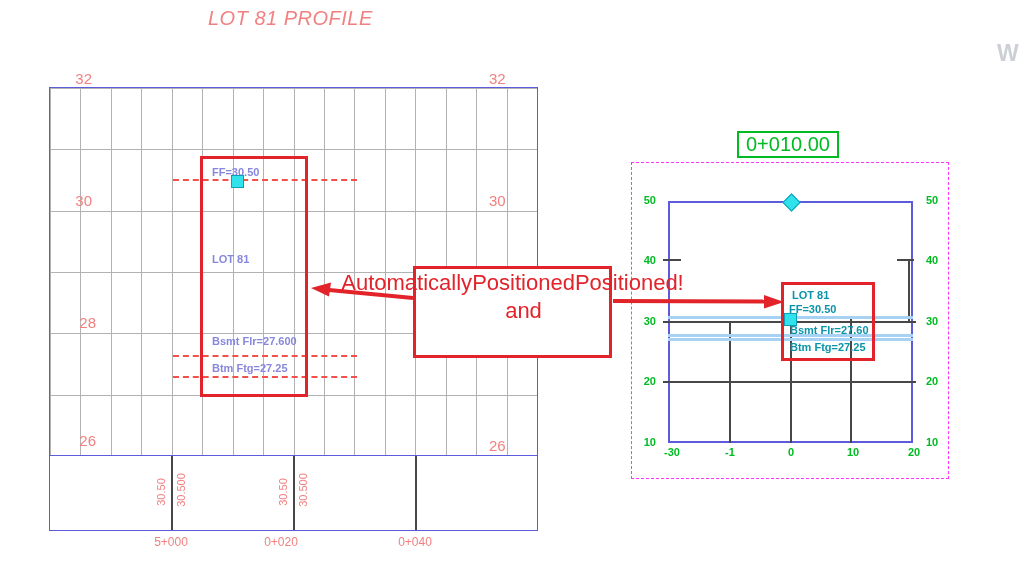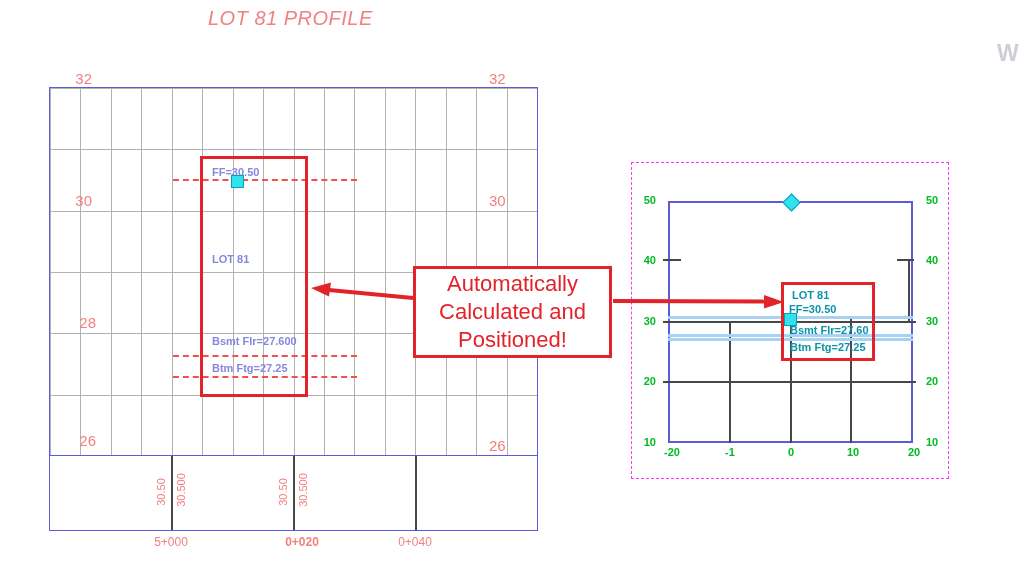--- a/index.html
+++ b/index.html
@@ -26,21 +26,21 @@
   .lblue{background:var(--light-blue);}
   .cyan-sq{background:var(--cyan-fill);border:1px solid var(--cyan-stroke);}
   .arrow-line{stroke:var(--red-accent);stroke-width:4;fill:none;}
   .arrow-head{fill:var(--red-accent);stroke:none;}
   #main-grid{left:49px;top:87px;width:487px;height:368px;border:1px solid var(--blue-border);
     background-image:
       repeating-linear-gradient(to right, var(--grid-gray) 0 1px, transparent 1px 30.44px),
       repeating-linear-gradient(to bottom, var(--grid-gray) 0 1px, transparent 1px 61.33px);}
   #datum-band{left:49px;top:455px;width:487px;height:74px;border:1px solid var(--blue-border);background:#fff;}
   #annotation-box{left:413px;top:266px;width:193px;height:86px;background:#fff;z-index:20;
-    display:flex;flex-direction:column;justify-content:center;text-align:center;
+    display:flex;flex-direction:row;justify-content:center;text-align:center;
     color:var(--red-accent);font-size:22px;line-height:28px;}
   #section-frame{left:631px;top:162px;width:316px;height:315px;border:1px dashed var(--magenta-border);}
   #section-title-box{left:737px;top:131px;width:98px;height:23px;border:2px solid var(--green-text);
     color:var(--green-text);font-size:20px;line-height:23px;text-align:center;background:#fff;}
   #section-plot{left:668px;top:201px;width:241px;height:238px;border:2px solid var(--blue-border);}
   #watermark{left:997px;top:40px;font-size:23px;font-weight:700;color:var(--watermark-gray);}
   svg#arrows{left:0;top:0;z-index:30;pointer-events:none;}
 </style>
 </head>
 <body>
@@ -66,42 +66,43 @@
   <div class="abs salmon elev" style="left:489px;top:192px;">30</div>
   <div class="abs salmon elev" style="left:489px;top:314px;">28</div>
   <div class="abs salmon elev" style="left:489px;top:437px;">26</div>
 
   <div class="abs salmon rot" style="left:141px;top:486px;width:40px;">30.50</div>
   <div class="abs salmon rot" style="left:158px;top:484px;width:46px;">30.500</div>
   <div class="abs salmon rot" style="left:263px;top:486px;width:40px;">30.50</div>
   <div class="abs salmon rot" style="left:280px;top:484px;width:46px;">30.500</div>
 
   <div class="abs salmon sta" style="left:147px;top:535px;">5+000</div>
-  <div class="abs salmon sta" style="left:278px;top:535px;font-weight:bold;">0+020</div>
+  <div class="abs salmon sta" style="left:257px;top:535px;">0+020</div>
   <div class="abs salmon sta" style="left:391px;top:535px;">0+040</div>
 
   <div class="abs dash-red" style="left:173px;top:179px;width:184px;"></div>
   <div class="abs dash-red" style="left:173px;top:355px;width:184px;"></div>
   <div class="abs dash-red" style="left:173px;top:376px;width:184px;"></div>
 
   <div class="abs redbox" style="left:200px;top:156px;width:102px;height:235px;z-index:5;"></div>
 
   <div class="abs purple" style="left:212px;top:166px;z-index:6;">FF=30.50</div>
   <div class="abs cyan-sq" style="left:231px;top:175px;width:11px;height:11px;z-index:6;"></div>
   <div class="abs purple" style="left:212px;top:253px;z-index:6;">LOT 81</div>
   <div class="abs purple" style="left:212px;top:335px;z-index:6;">Bsmt Flr=27.600</div>
   <div class="abs purple" style="left:212px;top:362px;z-index:6;">Btm Ftg=27.25</div>
 
   <div id="annotation-box" class="abs redbox">
     <span>Automatically</span>
-    <span>Calculated and</span>
+    <span>Positioned and</span>
     <span>Positioned!</span>
   </div>
 
   <div id="section-frame" class="abs"></div>
+  <div id="section-title-box" class="abs">0+010.00</div>
   <div id="section-plot" class="abs"></div>
 
   <div class="abs darkline" style="left:663px;top:321px;width:253px;height:1.5px;"></div>
   <div class="abs darkline" style="left:663px;top:381px;width:253px;height:1.5px;"></div>
   <div class="abs darkline" style="left:663px;top:259px;width:18px;height:1.5px;"></div>
   <div class="abs darkline" style="left:897px;top:259px;width:17px;height:1.5px;"></div>
   <div class="abs darkline" style="left:729px;top:321px;width:1.5px;height:122px;"></div>
   <div class="abs darkline" style="left:790px;top:321px;width:1.5px;height:122px;"></div>
   <div class="abs darkline" style="left:850px;top:318px;width:1.5px;height:125px;"></div>
   <div class="abs darkline" style="left:908px;top:259px;width:1.5px;height:62px;"></div>
@@ -125,21 +126,21 @@
   <div class="abs green" style="left:632px;top:315px;width:24px;text-align:right;">30</div>
   <div class="abs green" style="left:632px;top:375px;width:24px;text-align:right;">20</div>
   <div class="abs green" style="left:632px;top:436px;width:24px;text-align:right;">10</div>
 
   <div class="abs green" style="left:926px;top:194px;">50</div>
   <div class="abs green" style="left:926px;top:254px;">40</div>
   <div class="abs green" style="left:926px;top:315px;">30</div>
   <div class="abs green" style="left:926px;top:375px;">20</div>
   <div class="abs green" style="left:926px;top:436px;">10</div>
 
-  <div class="abs green" style="left:652px;top:446px;width:40px;text-align:center;">-20</div>
+  <div class="abs green" style="left:652px;top:446px;width:40px;text-align:center;">-30</div>
   <div class="abs green" style="left:710px;top:446px;width:40px;text-align:center;">-1</div>
   <div class="abs green" style="left:771px;top:446px;width:40px;text-align:center;">0</div>
   <div class="abs green" style="left:833px;top:446px;width:40px;text-align:center;">10</div>
   <div class="abs green" style="left:894px;top:446px;width:40px;text-align:center;">20</div>
 
   <svg id="arrows" class="abs" width="1024" height="576" viewBox="0 0 1024 576">
     <line class="arrow-line" x1="413" y1="298" x2="329" y2="290"></line>
     <polygon class="arrow-head" points="311,288 331,282.5 329,296.5"></polygon>
     <line class="arrow-line" x1="613" y1="301" x2="766" y2="301.6"></line>
     <polygon class="arrow-head" points="784,302 764,295 764,308.5"></polygon>

